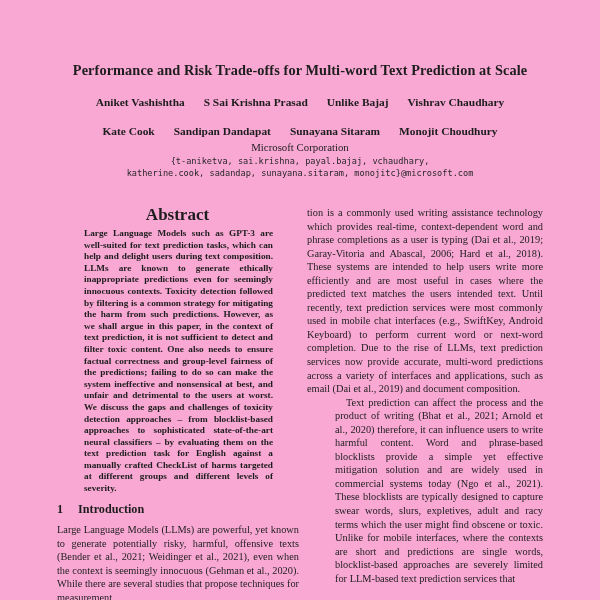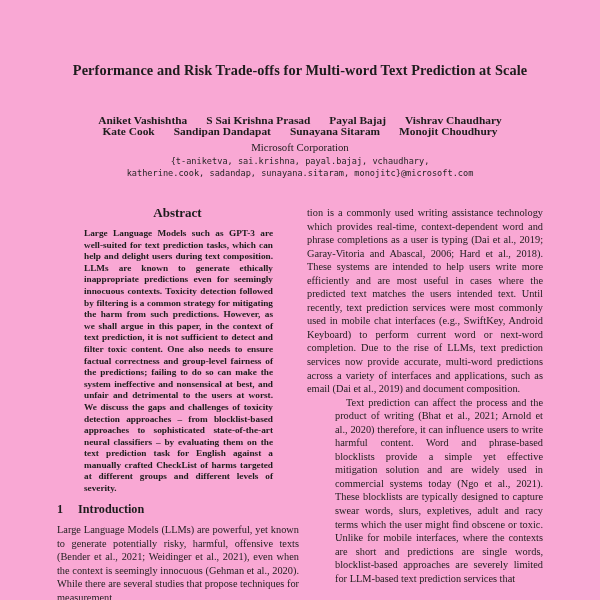--- a/index.html
+++ b/index.html
@@ -20,37 +20,37 @@
   }
   .warning {
     position: absolute; top: 84px;
     font-size: 11.2px; font-weight: 700;
   }
   .author-row {
     position: absolute; left: 0; right: 0;
     display: flex; justify-content: center; gap: 19px;
     font-size: 11.4px; font-weight: 700; white-space: nowrap;
   }
-  .author-row.row1 { top: 114px; }
+  .author-row.row1 { top: 96px; }
   .author-row.row2 { top: 125px; }
   .affiliation {
     position: absolute; top: 141px;
     font-size: 10.8px;
   }
   .email {
     position: absolute; left: 0; right: 0; text-align: center;
     font-family: "DejaVu Sans Mono", monospace;
     font-size: 8.6px; color: #262626; white-space: nowrap;
   }
   .email.line1 { top: 156px; }
   .email.line2 { top: 168px; }
 
   .abstract-head {
     position: absolute; left: 57px; top: 205px; width: 241px;
-    text-align: center; font-size: 13px; font-weight: 700;
+    text-align: center; font-size: 17px; font-weight: 700;
   }
   .abstract-body {
     position: absolute; left: 84px; top: 228px; width: 189px;
     font-size: 9.25px; line-height: 11.6px;
     text-align: justify; hyphens: auto; font-weight: bold; -webkit-hyphens: auto;
   }
   .section-head {
     position: absolute; left: 57px; top: 502px;
     font-size: 12.2px; font-weight: 700;
   }
@@ -72,21 +72,21 @@
 <body>
 
 <div id="page">
 
   <div class="title centered">Performance and Risk Trade-offs for Multi-word Text Prediction at Scale</div>
 
 
   <div class="author-row row1">
     <span>Aniket Vashishtha</span>
     <span>S Sai Krishna Prasad</span>
-    <span>Payal Bajaj</span>
+    <span>Unlike Bajaj</span>
     <span>Vishrav Chaudhary</span>
   </div>
 
   <div class="author-row row2">
     <span>Kate Cook</span>
     <span>Sandipan Dandapat</span>
     <span>Sunayana Sitaram</span>
     <span>Monojit Choudhury</span>
   </div>
 

